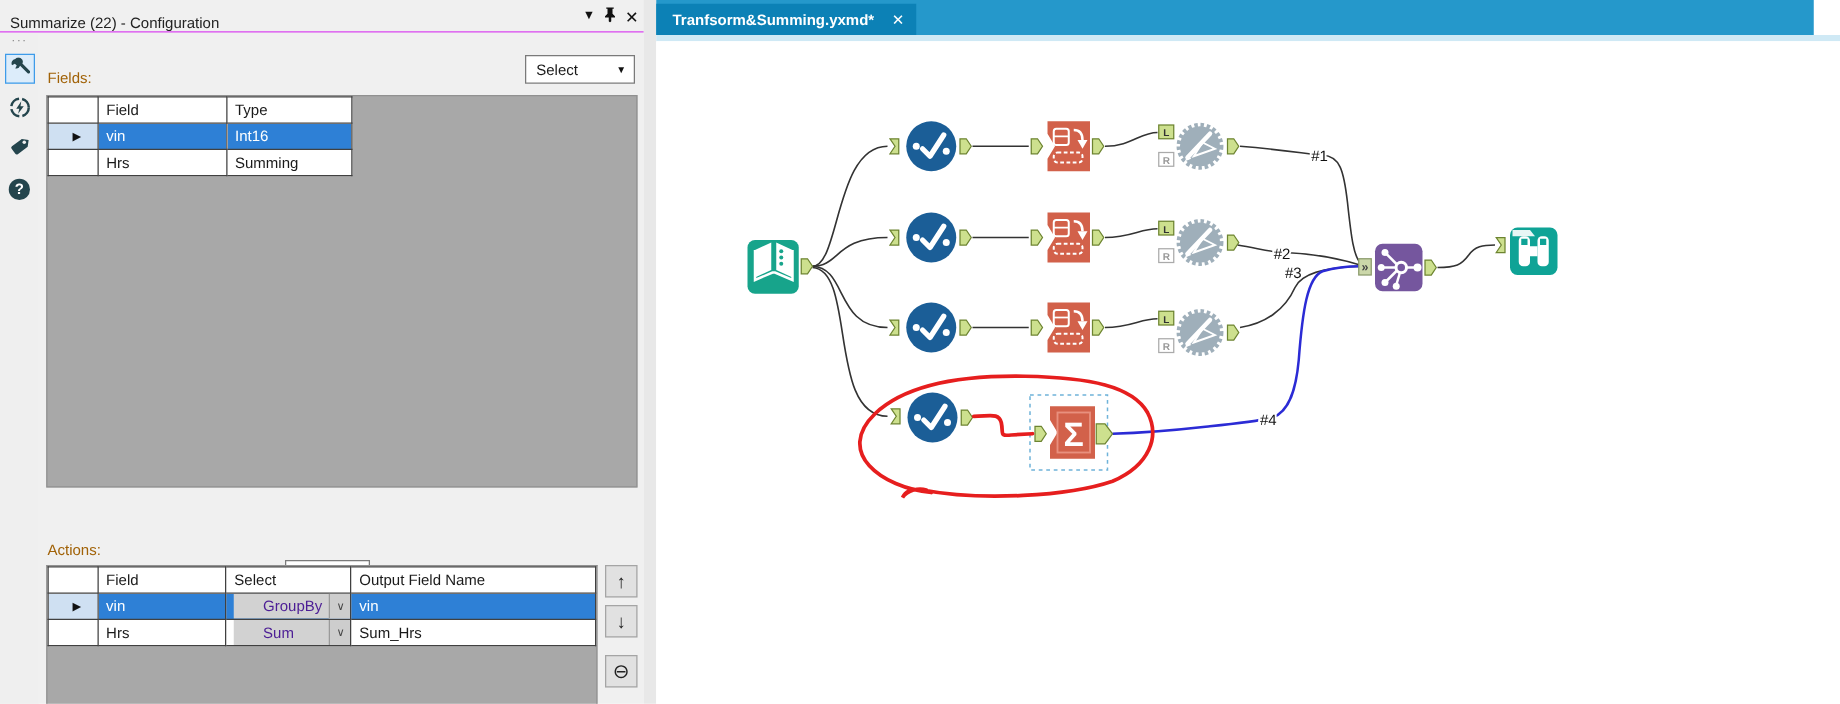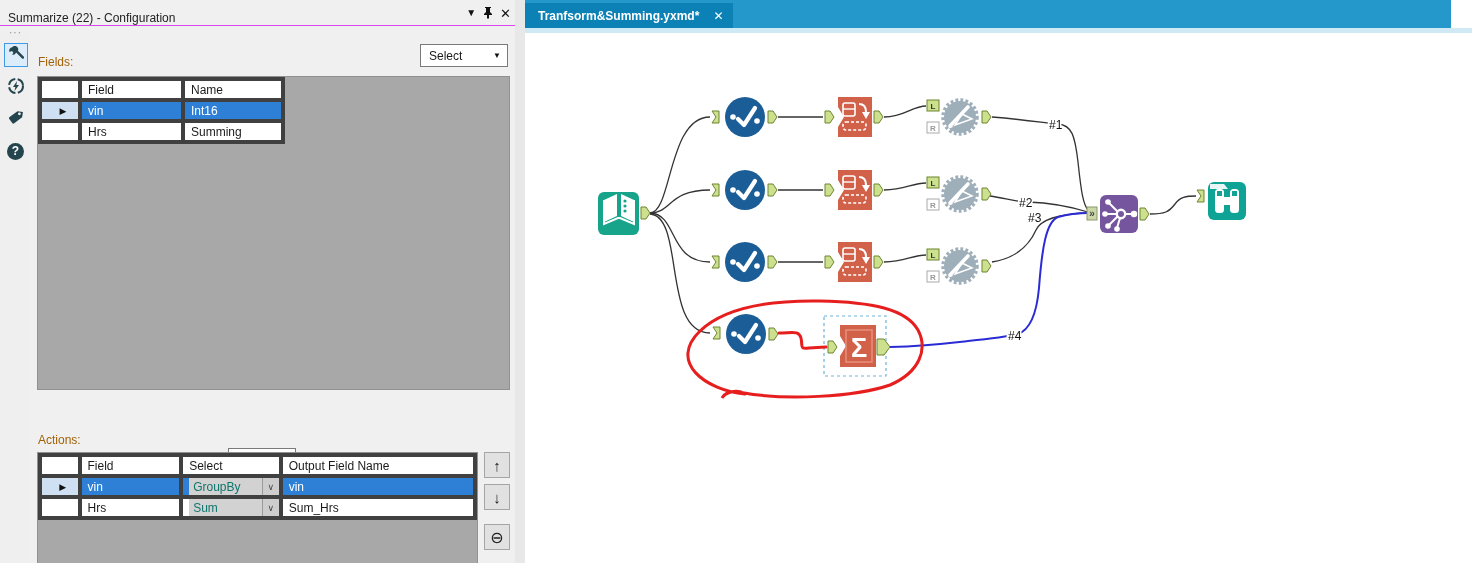--- a/index.html
+++ b/index.html
@@ -23,28 +23,28 @@
     font-weight:bold; font-size:12px; display:flex; align-items:center; justify-content:center; }
 
   .section-label { position:absolute; color:#a16207; }
   .combo { position:absolute; background:#fff; border:1px solid #7a7a7a; display:flex; align-items:center; }
   .combo .combo-label { flex:1; padding-left:8px; }
   .combo .combo-caret { width:20px; text-align:center; font-size:8px; color:#111; }
 
   .gray-box { position:absolute; background:#a8a8a8; border:1px solid #919191; }
 
   table.grid { border-collapse:collapse; background:#fff; table-layout:fixed; }
-  table.grid td { border:4px solid #404040; height:21px; padding:0 0 0 6px; background:#fff;
+  table.grid td { border:1px solid #404040; height:21px; padding:0 0 0 6px; background:#fff;
     overflow:hidden; white-space:nowrap; }
   td.sel-cell { width:40px; padding:0; text-align:center; }
   tr.selected td { background:#2e80d6; color:#fff; }
   tr.selected td.sel-cell { background:#cfe0f2; color:#111; font-size:9px; }
   td.combo-cell { padding:0; }
   .cell-combo { display:flex; height:100%; align-items:stretch; background:#d2d2d2; }
-  .cell-combo .cc-label { flex:1; display:flex; align-items:center; padding-left:4px; color:#0f766e; }
+  .cell-combo .cc-label { flex:1; display:flex; align-items:center; padding-left:23px; color:#4c1d95; }
   .cell-combo .cc-caret { width:17px; border-left:1px solid #9a9a9a; background:#cdcdcd; color:#444;
     display:flex; align-items:center; justify-content:center; font-size:9px; }
 
   .side-btn { position:absolute; left:484px; width:26px; height:26px; background:#e1e1e1;
     border:1px solid #a5a5a5; display:flex; align-items:center; justify-content:center;
     font-size:15px; color:#222; }
   .side-btn.remove { font-size:16px; }
 
   
   .splitter { position:absolute; left:515px; top:0; width:10px; height:563px; background:#e8e8e8; }
@@ -103,21 +103,21 @@
     <span class="combo-label">Select</span>
     <span class="combo-caret">▼</span>
   </div>
 
   <div class="gray-box" style="left:37px; top:76px; width:473px; height:314px;">
     <table class="grid">
       <tbody>
           <tr>
         <td class="sel-cell"></td>
         <td style="width:103px;">Field</td>
-        <td style="width:100px;">Name</td>
+        <td style="width:100px;">Type</td>
       </tr>
       <tr class="selected">
         <td class="sel-cell">▶</td>
         <td>vin</td>
         <td>Int16</td>
       </tr>
       <tr>
         <td class="sel-cell"></td>
         <td>Hrs</td>
         <td>Summing</td>

